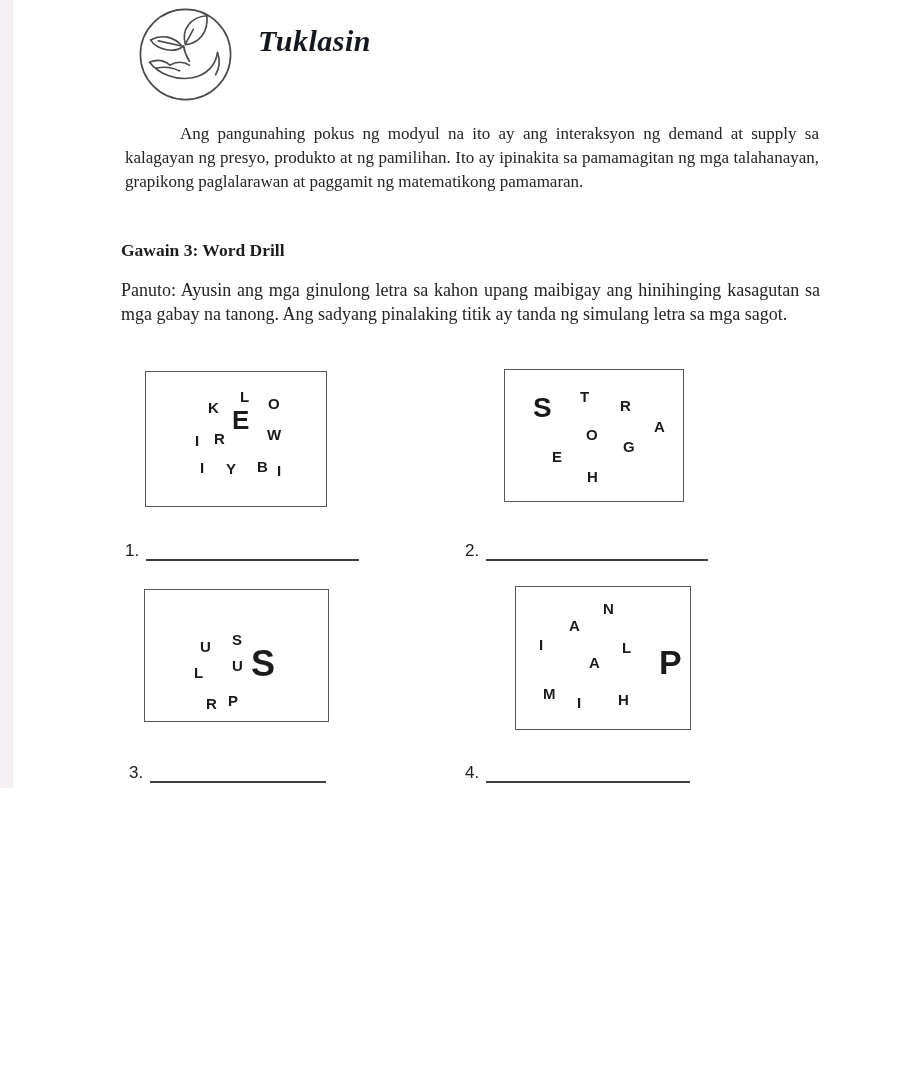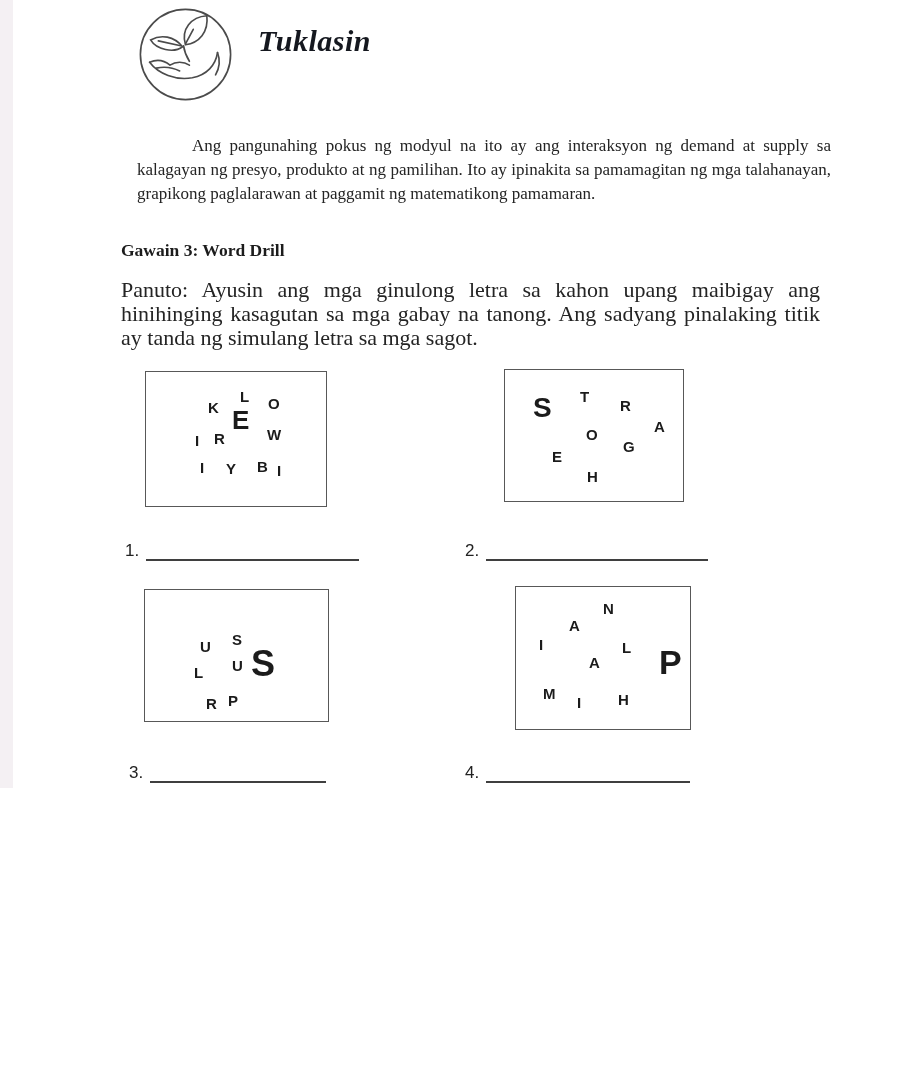--- a/index.html
+++ b/index.html
@@ -7,30 +7,30 @@
     position:relative;width:906px;height:788px;overflow:hidden;
     background:#ffffff;font-family:"Liberation Serif",serif;color:#222;
   }
   .edge-strip{position:absolute;left:0;top:0;width:13px;height:1080px;background:#f4f0f3;}
   .logo{position:absolute;left:137px;top:6px;width:97px;height:97px;}
   .title{
     position:absolute;left:258px;top:24px;margin:0;
     font:italic 700 30px "Liberation Serif",serif;color:#15181f;letter-spacing:.5px;
   }
   .intro{
-    position:absolute;left:125px;top:122px;width:694px;margin:12px;
+    position:absolute;left:125px;top:122px;width:694px;margin:0;
     font-size:17px;line-height:24px;text-align:justify;text-indent:55px;color:#242424;
   }
   .activity-title{
     position:absolute;left:121px;top:240px;margin:0;
     font:700 17.5px "Liberation Serif",serif;color:#1c1c1c;
   }
   .instructions{
     position:absolute;left:121px;top:278px;width:699px;margin:0;
-    font-size:22px;line-height:24px;text-align:justify;color:#242424;
+    font-size:18px;line-height:24px;text-align:justify;color:#242424;
   }
   .box{position:absolute;border:1.5px solid #585858;background:#fff;}
   .box1{left:145px;top:371px;width:180px;height:134px;}
   .box2{left:504px;top:369px;width:178px;height:131px;}
   .box3{left:144px;top:589px;width:183px;height:131px;}
   .box4{left:515px;top:586px;width:174px;height:142px;}
   .box5{left:502px;top:809px;width:201px;height:168px;border-color:#454545;border-width:2px;}
   .letter{
     position:absolute;line-height:1;
     font-family:"Liberation Sans",sans-serif;font-size:15px;font-weight:600;color:#1b1b1b;

